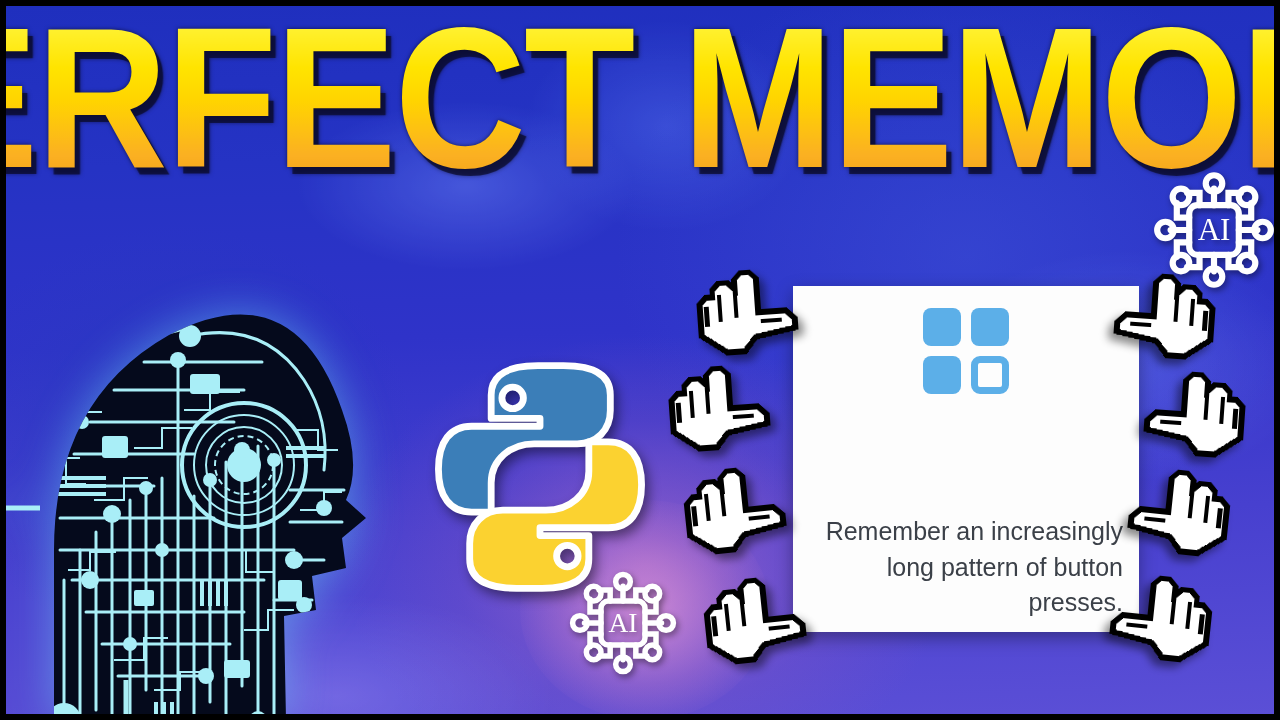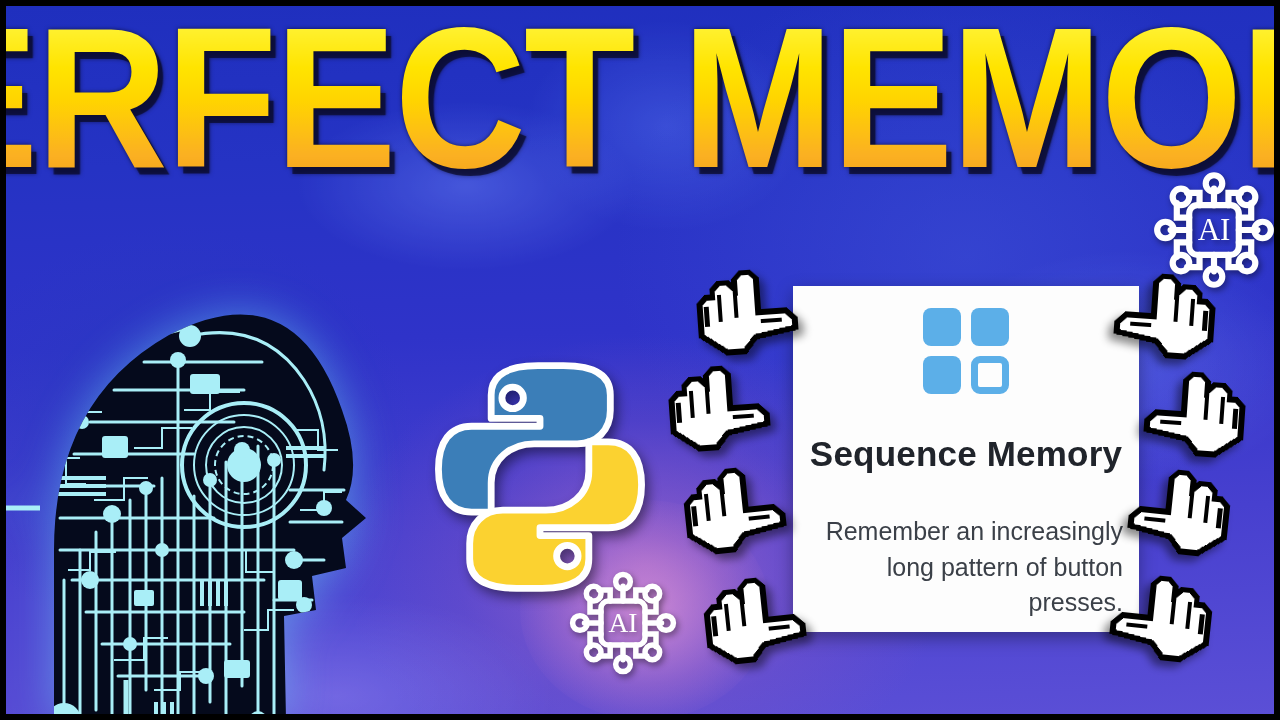--- a/index.html
+++ b/index.html
@@ -208,21 +208,20 @@
     </svg>
   </div>
 
   <div class="card">
     <div class="card-icon">
       <span class="sq tl"></span>
       <span class="sq tr"></span>
       <span class="sq bl"></span>
       <span class="sq br"></span>
     </div>
-    <div class="card-title">Sequence Memory</div>
     <div class="card-desc">Remember an increasingly long pattern of button presses.</div>
   </div>
 
   <div class="cursor" style="left:692px;top:268px;transform:rotate(-4deg);">
     <svg viewBox="0 0 100 100" xmlns="http://www.w3.org/2000/svg" shape-rendering="crispEdges">
       <path fill="#ffffff" stroke="#000000" stroke-width="5" stroke-linejoin="miter" d="M8 44 L8 30 L14 24 L20 24 L20 18 L26 12 L34 12 L40 18 L40 10 L46 4 L54 4 L60 10 L60 40
                L84 40 L92 48 L92 56 L56 62 L46 74 L30 74 L8 58 Z"></path>
       <path fill="none" stroke="#000000" stroke-width="4" d="M40 20 L40 44 M26 22 L26 46 M14 32 L14 50 M62 48 L80 48"></path>
     </svg>
   </div>

